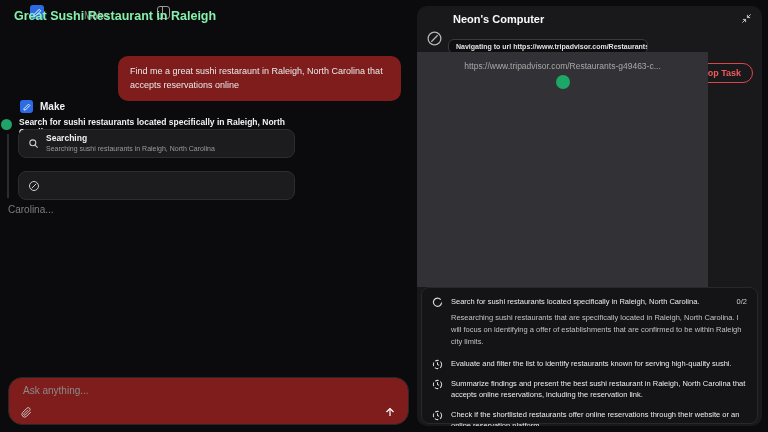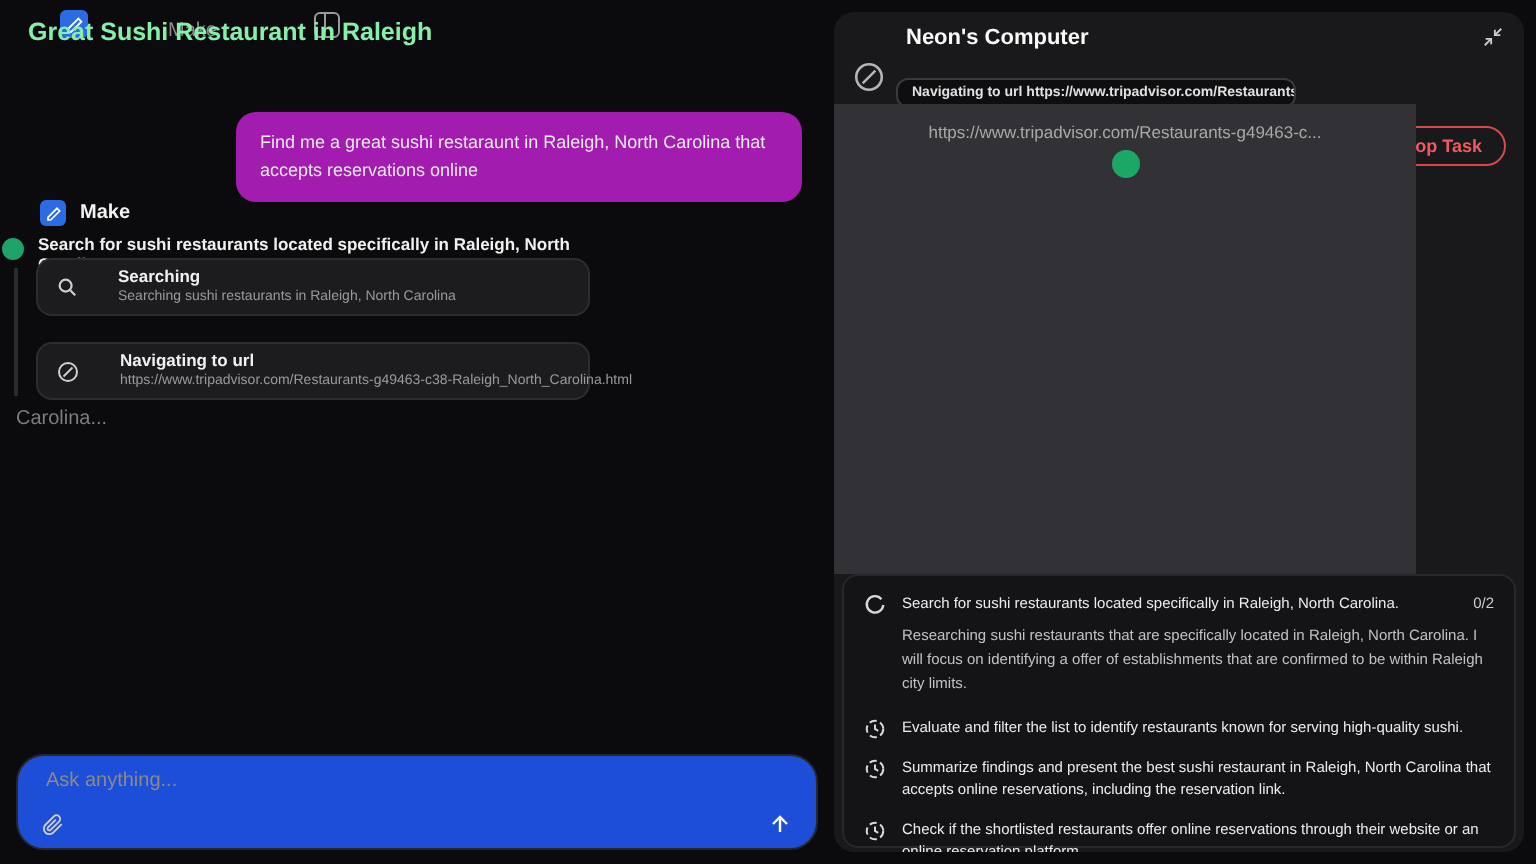--- a/index.html
+++ b/index.html
@@ -8,41 +8,41 @@
   .abs { position:absolute; }
 
   
   #chat-title { left:14px; top:9px; font-size:12.5px; font-weight:bold; color:#86efac; z-index:3; }
   #brand-logo-ghost { left:30px; top:5px; width:14px; height:14px; background:#2b6be4; border-radius:3px;
     display:flex; align-items:center; justify-content:center; color:#fff; z-index:2; }
   #brand-label-ghost { left:84px; top:10px; font-size:10px; color:#8a8a8a; z-index:1; }
   #sidebar-toggle { left:157px; top:6px; width:13px; height:13px; border:1.5px solid #9a9a9a; border-radius:3px; z-index:1; }
   #sidebar-toggle::after { content:""; position:absolute; left:3.5px; top:0; width:1.5px; height:100%; background:#9a9a9a; }
 
-  #user-bubble { left:118px; top:56px; width:283px; background:#a21caf; border-radius:10px;
+  #user-bubble { left:118px; top:56px; width:283px; background:#7f1d1d; border-radius:10px;
     padding:8px 12px; font-size:9px; line-height:1.6; color:#e9e9e9; }
 
   #make-row { left:20px; top:100px; display:flex; align-items:center; gap:7px; }
   #make-row .logo { width:13px; height:13px; background:#2b6be4; border-radius:3px;
     display:flex; align-items:center; justify-content:center; color:#fff; }
   #make-row .lbl { font-size:10px; font-weight:bold; color:#f2f2f2; }
 
   #step-dot { left:1px; top:119px; width:11px; height:11px; border-radius:50%; background:#1fa368; }
   #step-title { left:19px; top:117px; width:285px; font-size:8.5px; font-weight:bold; color:#f0f0f0; }
   #timeline { left:7px; top:134px; width:2px; height:64px; background:#2c2c2f; }
 
   .action-card { left:18px; width:277px; height:29px; background:#1c1c1f; border:1px solid #2d2d31;
-    border-radius:8px; display:flex; align-items:center; padding:0 9px; gap:20px; }
+    border-radius:8px; display:flex; align-items:center; padding:0 9px; gap:7px; }
   .action-card .ic { flex:0 0 auto; display:flex; color:#cfcfcf; }
   .action-card .tt { font-size:8.5px; font-weight:bold; color:#f0f0f0; line-height:1.3; }
   .action-card .st { font-size:7px; color:#9a9a9a; line-height:1.3; white-space:nowrap; }
 
   #thinking { left:8px; top:204px; font-size:10px; color:#7d7d7d; }
 
-  #composer { left:8px; top:377px; width:401px; height:48px; background:#1d4ed8;
+  #composer { left:8px; top:377px; width:401px; height:48px; background:#7f1d1d;
     border:1px solid #27272b; border-radius:14px; }
   #composer input { position:absolute; left:14px; top:7px; width:300px; background:transparent; border:none;
     outline:none; font-family:inherit; font-size:10px; color:#e8e8e8; }
   #composer input::placeholder { color:#8a8a8a; }
   #attach-btn { position:absolute; left:12px; bottom:6px; color:#cfcfcf; display:flex; }
   #send-btn { position:absolute; right:12px; bottom:6px; color:#ffffff; display:flex; }
 
   
   #computer-panel { left:417px; top:6px; width:345px; height:420px; background:#19191c;
     border-radius:10px; overflow:hidden; }
@@ -111,24 +111,20 @@
   </span>
 </div>
 
 <div class="abs action-card" style="top:171px;">
   <span class="ic">
     <svg width="12" height="12" viewBox="0 0 24 24" fill="none" stroke="currentColor" stroke-width="2">
         <circle cx="12" cy="12" r="9"></circle>
         <path d="M7.5 16.5L16.5 7.5"></path>
       </svg>
   </span>
-  <span>
-    <div class="tt">Navigating to url</div>
-    <div class="st">https://www.tripadvisor.com/Restaurants-g49463-c38-Raleigh_North_Carolina.html</div>
-  </span>
 </div>
 
 <div class="abs" id="thinking">Carolina...</div>
 
 <div class="abs" id="composer">
   <input type="text" placeholder="Ask anything..." style="">
   <span id="attach-btn">
     <svg width="11" height="11" viewBox="0 0 24 24" fill="none" stroke="currentColor" stroke-width="2">
         <path d="M21.44 11.05l-9.19 9.19a6 6 0 0 1-8.49-8.49l9.19-9.19a4 4 0 0 1 5.66 5.66l-9.2 9.19a2 2 0 0 1-2.83-2.83l8.49-8.48"></path>
       </svg>

